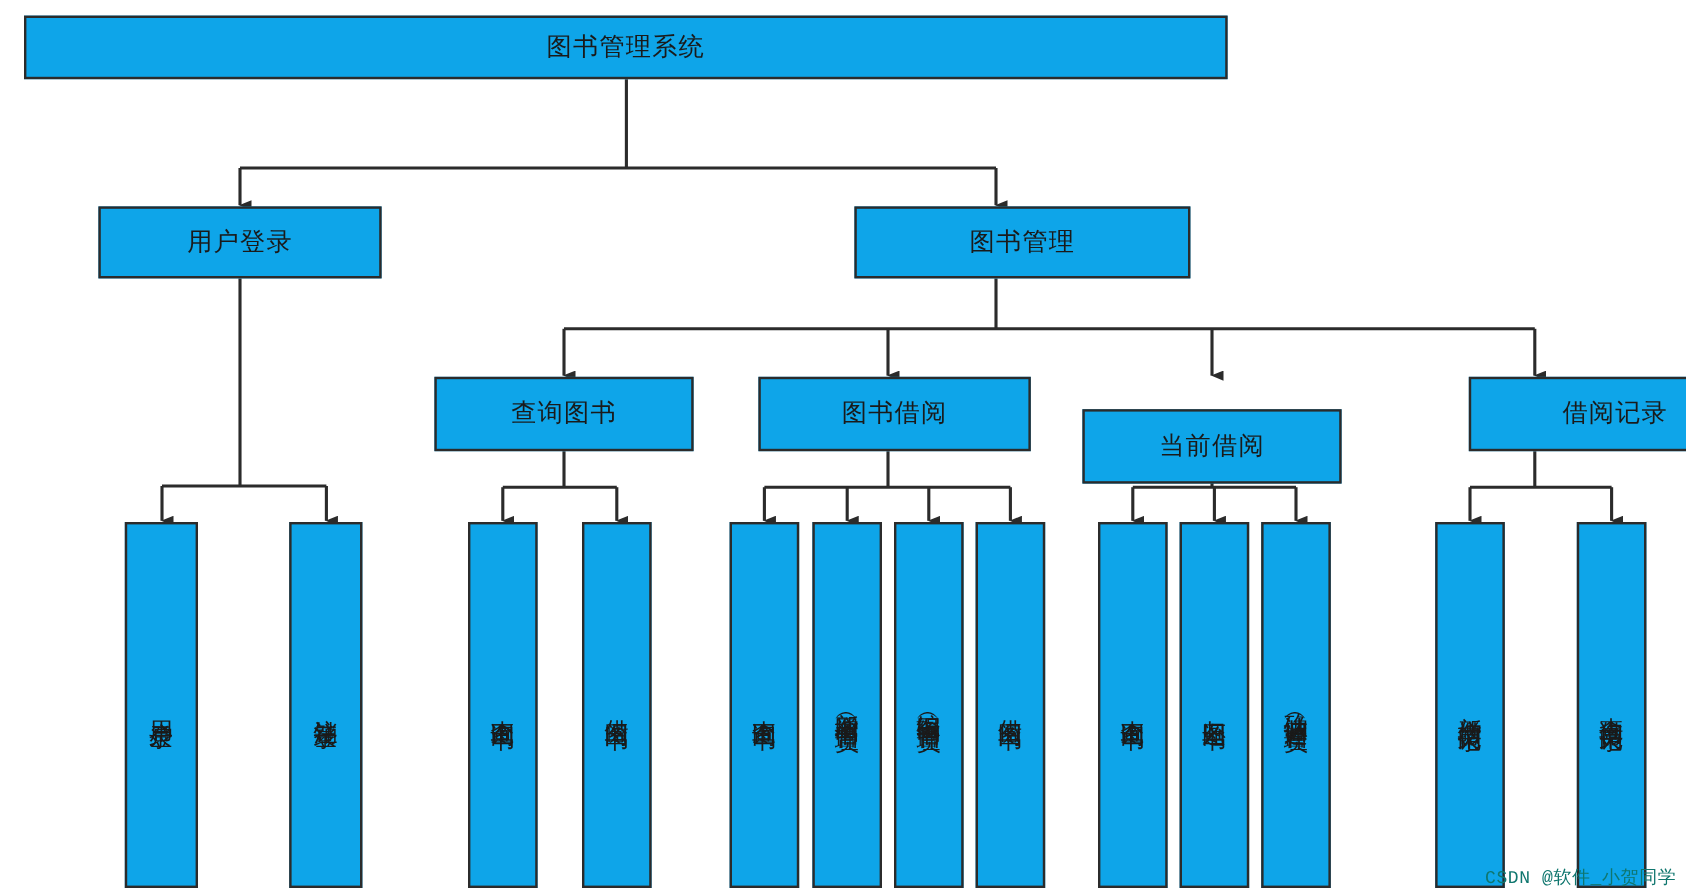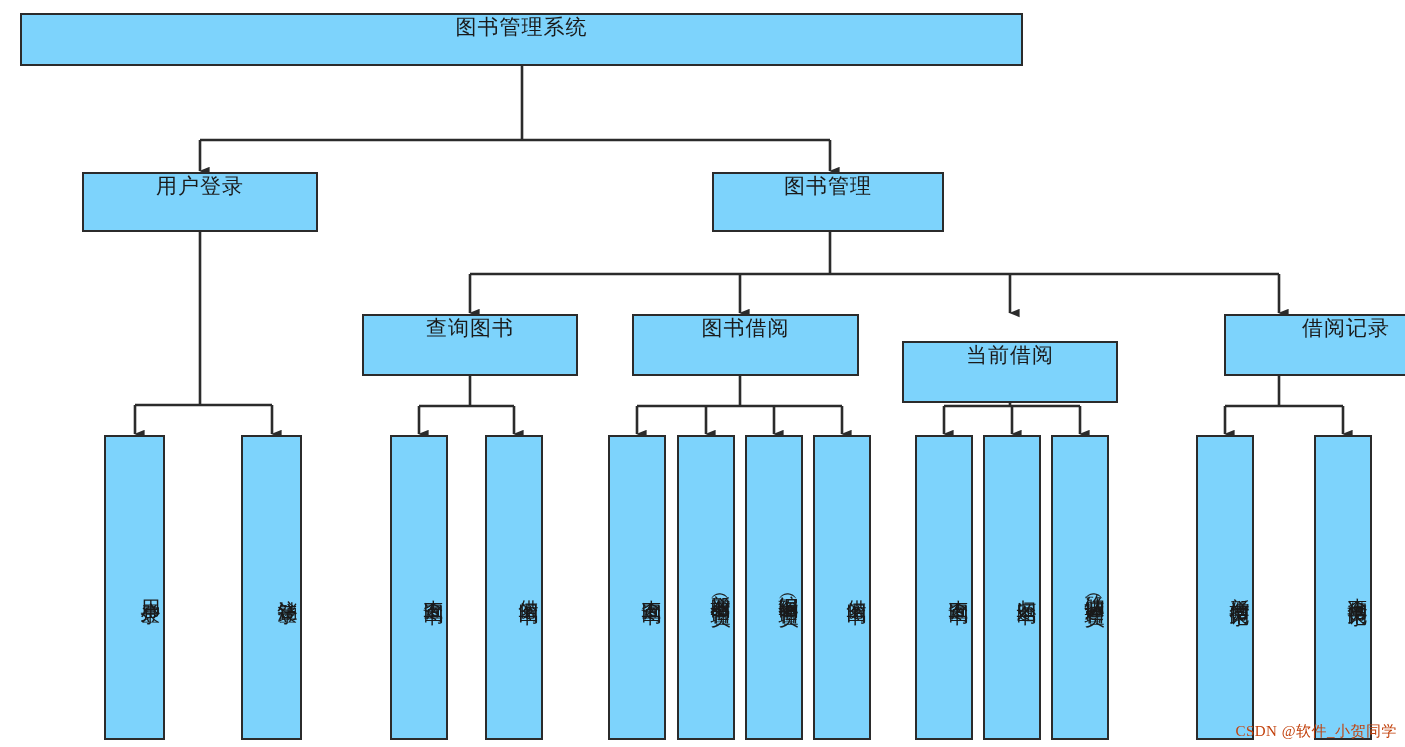--- a/index.html
+++ b/index.html
@@ -27,23 +27,24 @@
     position: absolute;
     left: 0;
     top: 0;
     width: 1405px;
     height: 747px;
     pointer-events: none;
   }
   .node {
     position: absolute;
     box-sizing: border-box;
-    background: #7dd3fc;
+    background: #0ea5e9;
     border: 2px solid #2b2b2b;
     display: flex;
+    align-items: center;
     justify-content: center;
     text-align: center;
     line-height: 1.22;
   }
   .node.horiz {
     font-size: 21px;
     letter-spacing: 1px;
   }
   .node.vert {
     writing-mode: vertical-rl;
@@ -60,24 +61,24 @@
   }
   .node-label {
     display: block;
     white-space: pre-line;
   }
   #watermark {
     position: absolute;
     right: 8px;
     bottom: 6px;
     font-size: 15px;
-    color: #c2410c;
+    color: #0f766e;
     letter-spacing: 0.5px;
     user-select: none;
-    font-family: Liberation Serif, serif;
+    font-family: Liberation Mono, monospace;
   }
 </style>
 </head>
 <body>
 
 <div id="diagram-root">
 
   <svg id="connector-layer" viewBox="0 0 1405 747" xmlns="http://www.w3.org/2000/svg">
     <defs>
       <marker id="arrowhead" markerWidth="10" markerHeight="11" refX="4.2" refY="9.6" orient="auto" markerUnits="userSpaceOnUse">
@@ -121,21 +122,21 @@
       </g>
   </svg>
 
   <div id="nodes-layer">
       <div class="node horiz" style="left: 20px; top: 13px; width: 1003px; height: 53px;">
         <span class="node-label">图书管理系统</span>
       </div>
       <div class="node horiz" style="left: 82px; top: 172px; width: 236px; height: 60px;">
         <span class="node-label">用户登录</span>
       </div>
-      <div class="node horiz" style="left: 712px; top: 172px; width: 232px; height: 60px;">
+      <div class="node horiz" style="left: 712px; top: 172px; width: 280px; height: 60px;">
         <span class="node-label">图书管理</span>
       </div>
       <div class="node horiz" style="left: 362px; top: 314px; width: 216px; height: 62px;">
         <span class="node-label">查询图书</span>
       </div>
       <div class="node horiz" style="left: 632px; top: 314px; width: 227px; height: 62px;">
         <span class="node-label">图书借阅</span>
       </div>
       <div class="node horiz" style="left: 902px; top: 314px; width: 216px; height: 62px; margin-top: 27px;">
         <span class="node-label">当前借阅</span>

